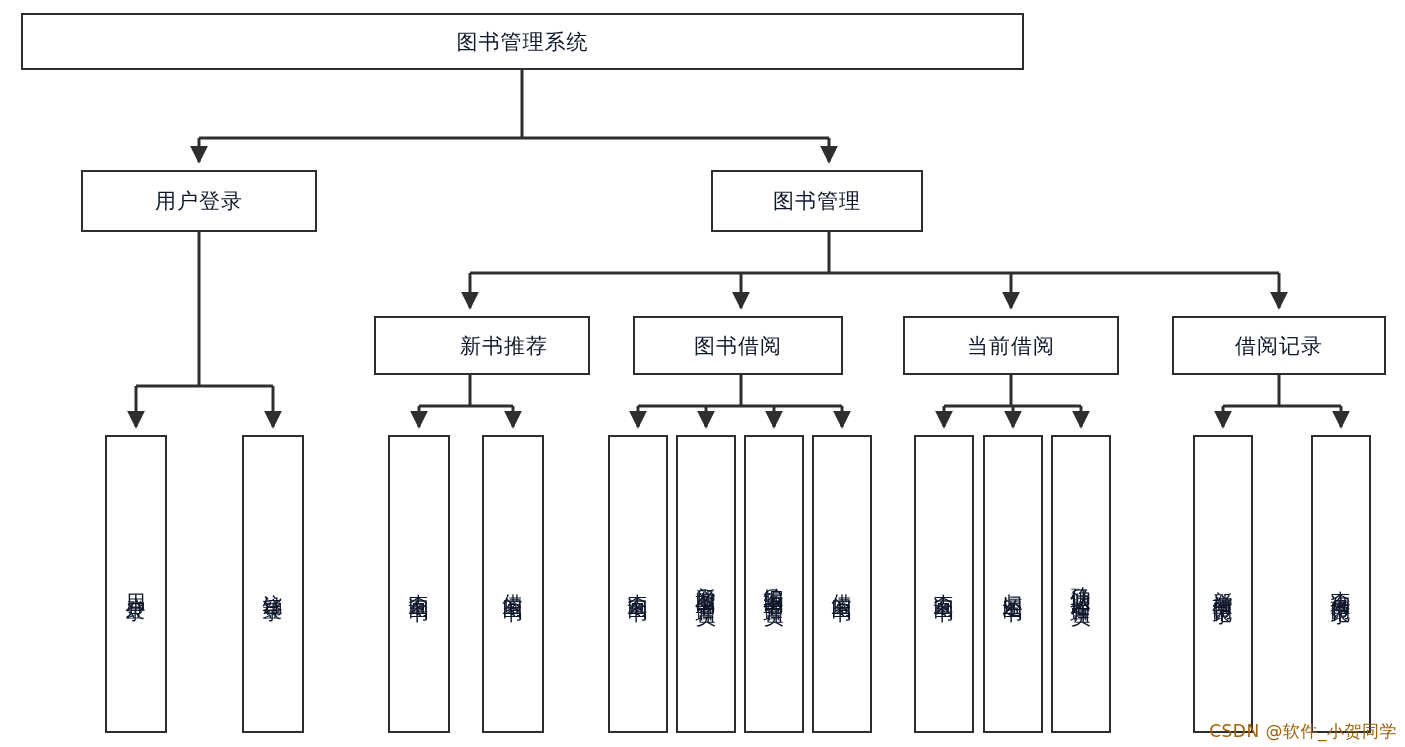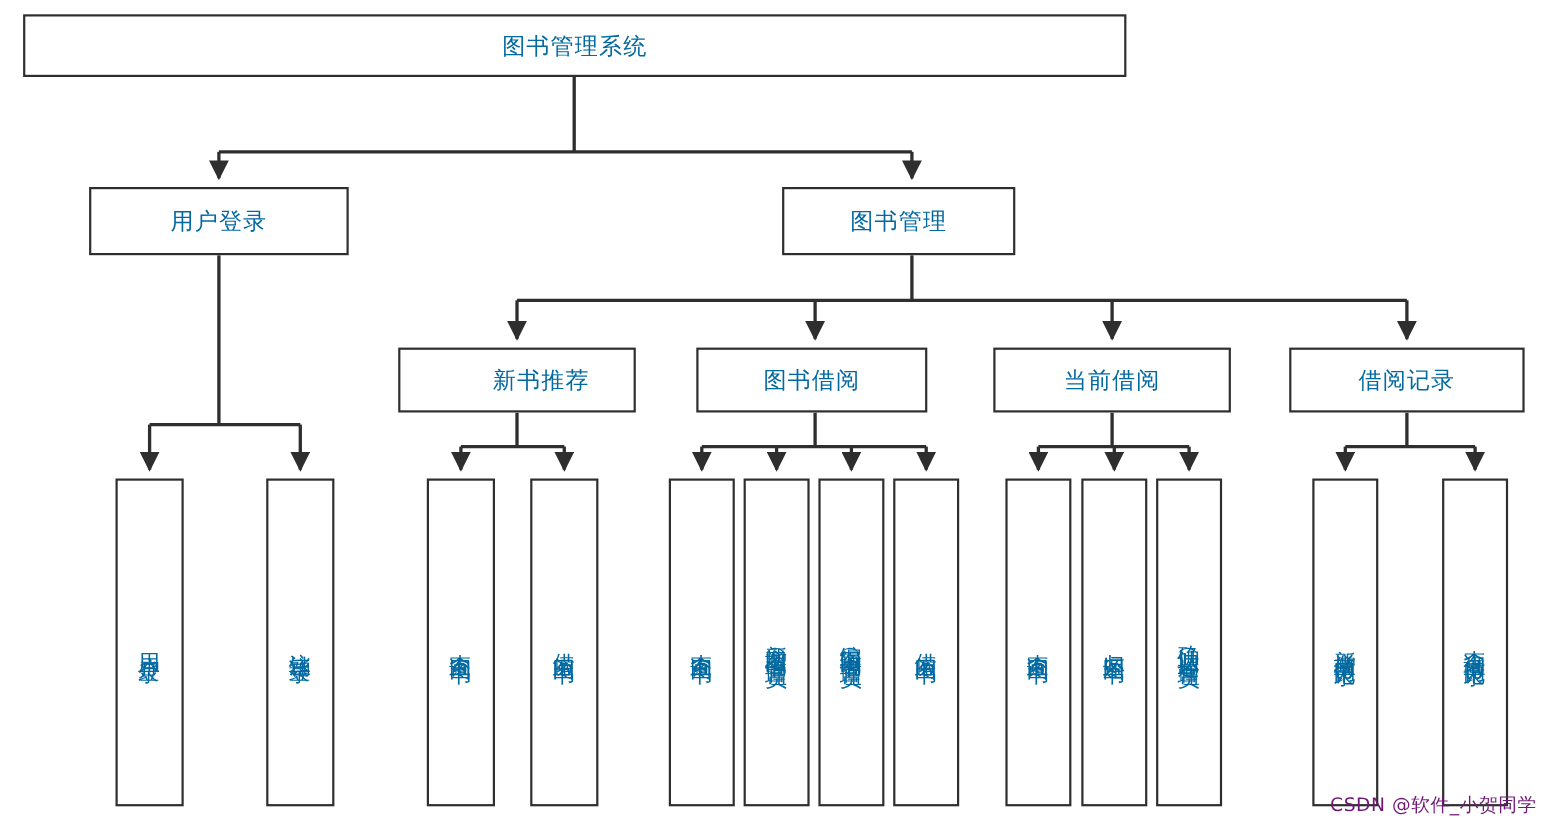--- a/index.html
+++ b/index.html
@@ -27,21 +27,21 @@
     height: 747px;
   }
   .node {
     position: absolute;
     box-sizing: border-box;
     background: #ffffff;
     border: 2px solid #2e2e2e;
     display: flex;
     align-items: center;
     justify-content: center;
-    color: #0369a1;
+    color: #0f172a;
     z-index: 2;
   }
   .node.horiz {
     font-size: 21px;
     letter-spacing: 1px;
   }
   .node.vert {
     font-size: 20px;
   }
   .node.vert .vlabel {
@@ -49,21 +49,21 @@
     text-orientation: upright;
     letter-spacing: 3px;
     line-height: 1;
     white-space: nowrap;
   }
   .watermark {
     position: absolute;
     right: 8px;
     bottom: 4px;
     font-size: 17px;
-    color: #701a75;
+    color: #a16207;
     z-index: 5;
     white-space: nowrap;
     letter-spacing: 0.5px;
   }
 </style>
 </head>
 <body>
 
 <div id="diagram-root">
 
@@ -121,21 +121,21 @@
     <span>图书管理系统</span>
   </div>
 
   <div class="node horiz" style="left:81px; top:170px; width:236px; height:62px;">
     <span>用户登录</span>
   </div>
   <div class="node horiz" style="left:711px; top:170px; width:212px; height:62px;">
     <span>图书管理</span>
   </div>
 
-  <div class="node horiz" style="left:362px; top:316px; width:216px; height:59px;padding-left:44px;">
+  <div class="node horiz" style="left:374px; top:316px; width:216px; height:59px;padding-left:44px;">
     <span>新书推荐</span>
   </div>
   <div class="node horiz" style="left:633px; top:316px; width:210px; height:59px;">
     <span>图书借阅</span>
   </div>
   <div class="node horiz" style="left:1172px; top:316px; width:214px; height:59px;">
     <span>借阅记录</span>
   </div>
   <div class="node horiz" style="left:903px; top:316px; width:216px; height:59px;">
     <span>当前借阅</span>

